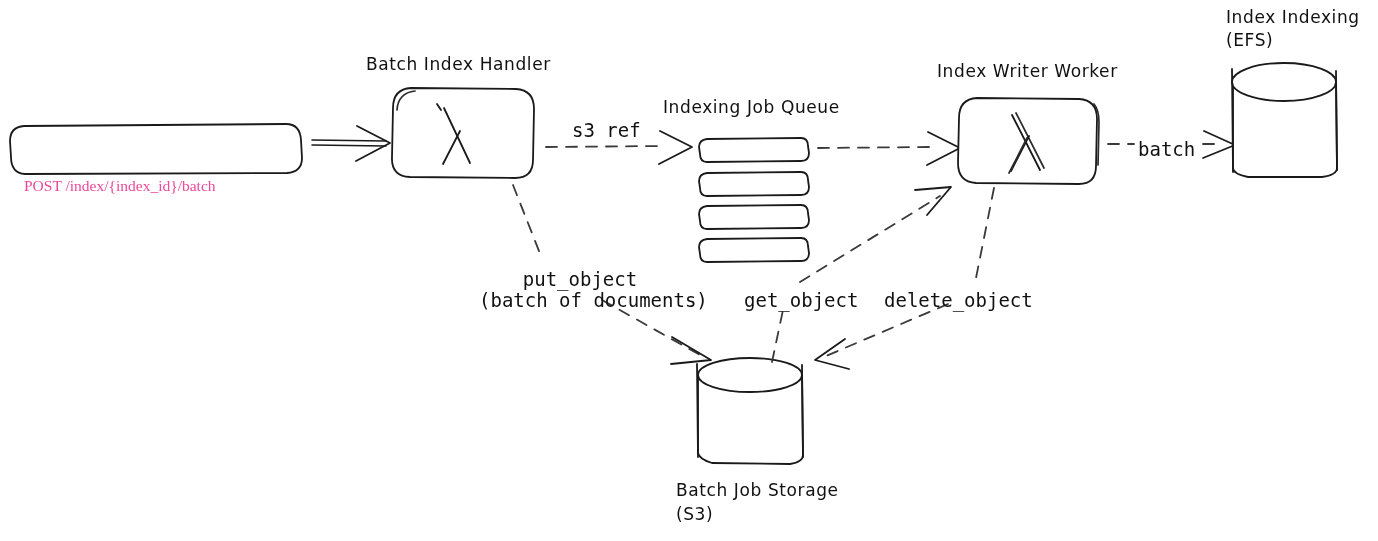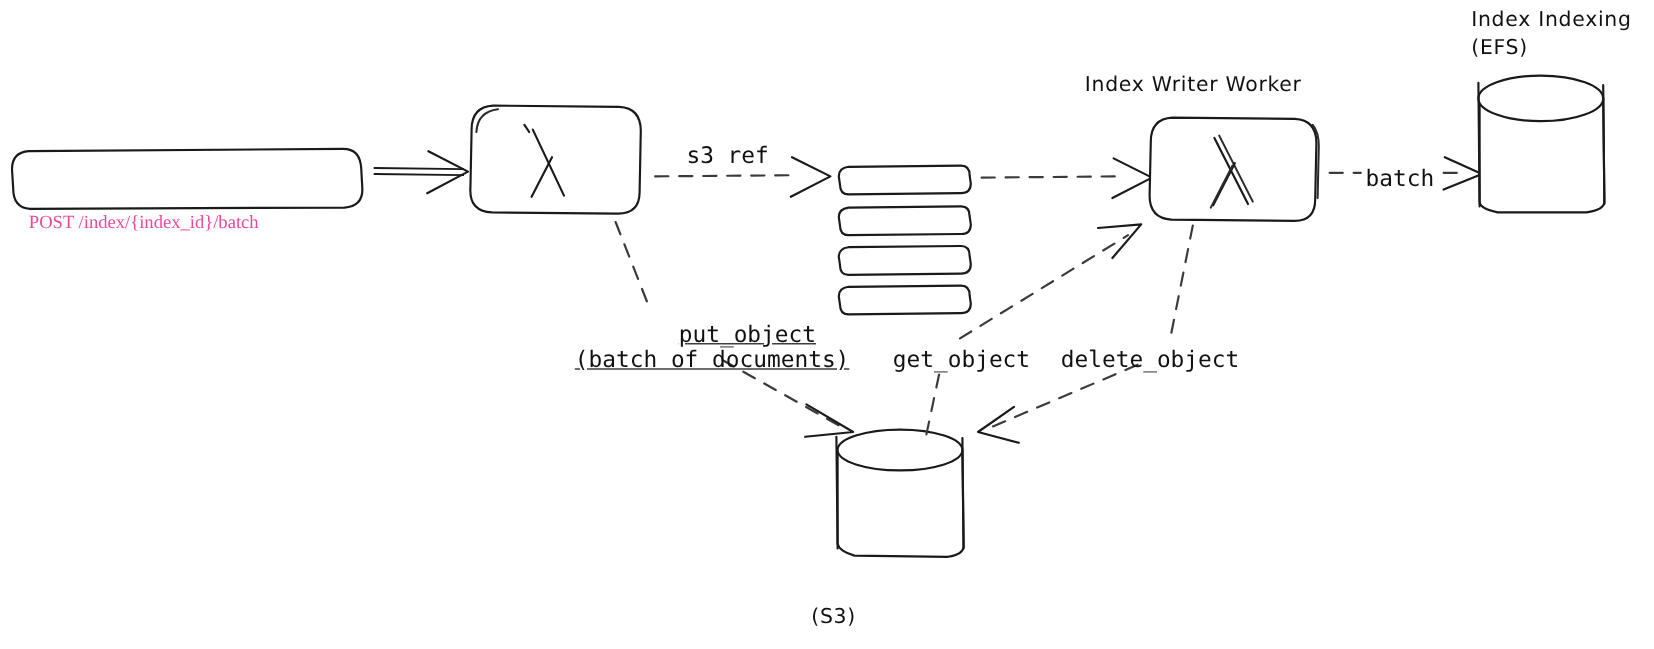--- a/index.html
+++ b/index.html
@@ -32,21 +32,21 @@
     line-height: 1.35;
   }
   .mono-label {
     position: absolute;
     font-family: "DejaVu Sans Mono", monospace;
     font-size: 19px;
     color: #111111;
     white-space: pre;
     line-height: 1.45;
   }
-  .mono-label.centered { text-align: right; text-decoration: underline; }
+  .mono-label.centered { text-align: center; }
   .endpoint-text {
     position: absolute;
     font-family: Liberation Serif, serif;
     font-size: 15.5px;
     color: #ec4899;
     white-space: pre;
     margin-top: 44px;
   }
 </style>
 </head>
@@ -146,33 +146,36 @@
 
     <g>
       <path class="dash" d="M994 188 L975 283"></path>
       <path class="dash" d="M948 304 L826 356"></path>
       <path class="s" d="M845 339 L815 360 L849 369"></path>
     </g>
   </svg>
 
   <div class="endpoint-text" style="left:24px; top:133px;">POST /index/{index_id}/batch</div>
 
+  <div class="hand-label" style="left:366px; top:53px;">Batch Index Handler</div>
 
   <div class="mono-label" style="left:572px; top:117px;">s3 ref</div>
 
+  <div class="hand-label" style="left:663px; top:96px;">Indexing Job Queue</div>
 
-  <div class="hand-label" style="left:904px; top:60px;text-align:right;">Index Writer Worker</div>
+  <div class="hand-label" style="left:937px; top:60px;text-align:right;">Index Writer Worker</div>
 
   <div class="mono-label" style="left:1138px; top:136px;">batch</div>
 
   <div class="hand-label" style="left:1226px; top:6px;">Index Indexing</div>
   <div class="hand-label" style="left:1226px; top:29px;">(EFS)</div>
 
   <div class="mono-label centered" style="left:480px; top:266px; width:200px;">put_object</div>
   <div class="mono-label centered" style="left:479px; top:287px; width:200px;">(batch of documents)</div>
 
   <div class="mono-label" style="left:744px; top:287px;">get_object</div>
 
   <div class="mono-label" style="left:884px; top:287px;">delete_object</div>
 
+  <div class="hand-label" style="left:676px; top:479px;">Batch Job Storage</div>
   <div class="hand-label" style="left:676px; top:503px;">(S3)</div>
 
 </div>
 
 </body></html>

